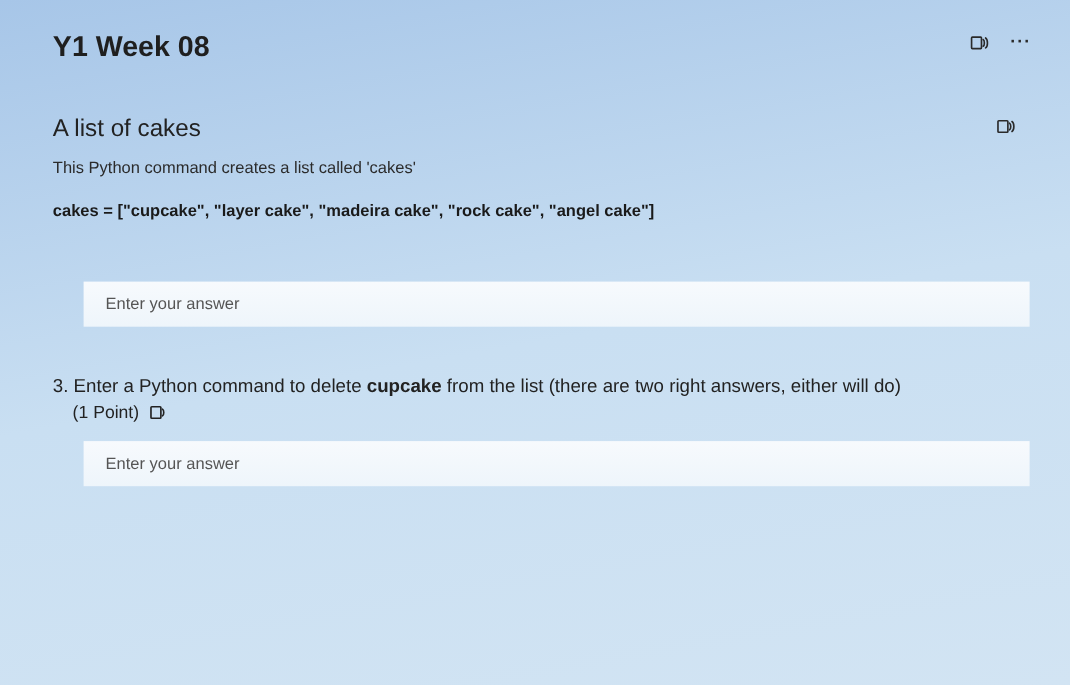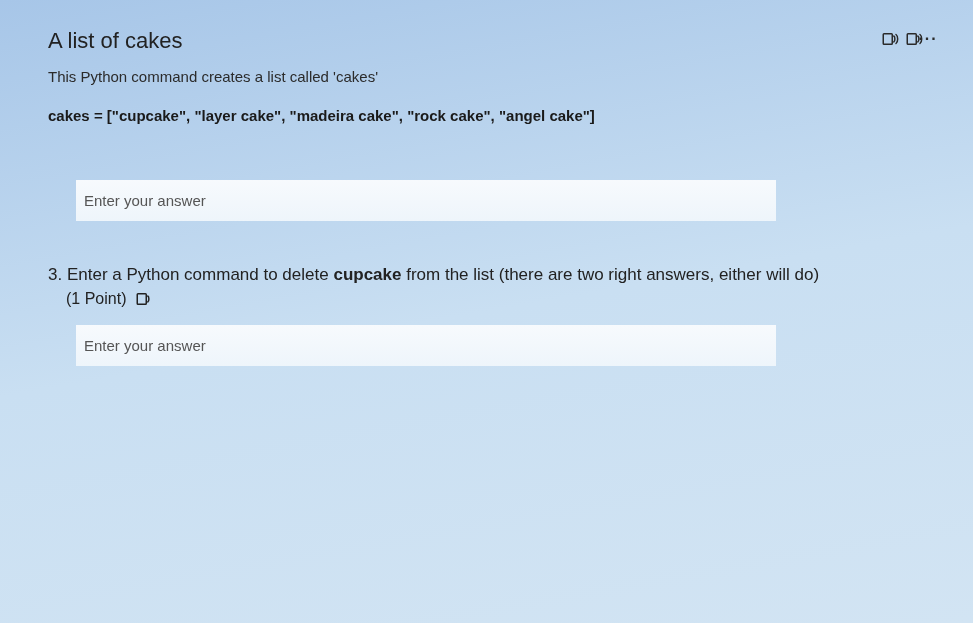--- a/index.html
+++ b/index.html
@@ -18,57 +18,59 @@
 }
 .icon-btn {
   width: 22px; height: 22px;
   display: flex; align-items: center; justify-content: center;
   color: #2a2a2a; cursor: pointer;
 }
 .ellipsis { font-weight: bold; letter-spacing: 1px; font-size: 16px; line-height: 1; }
 h1.form-title { font-size: 26px; font-weight: 700; color: #1f1f1f; line-height: 1.15; }
 h1.form-title .sub { display: block; }
 .section {
+  margin-top: 46px;
 }
 .section-head { display:flex; justify-content:space-between; align-items:flex-start; }
 .section-title { font-size: 22px; font-weight: 400; color: #222; }
 .section-desc { margin-top: 14px; font-size: 15px; color: #2b2b2b; }
 .code-line { margin-top: 22px; font-size: 15px; font-weight: 700; color: #1a1a1a; font-family: "Segoe UI", sans-serif; }
 .question { margin-top: 42px; }
 .q-text { font-size: 17px; color: #222; line-height: 1.4; }
 .q-text .bold { font-weight: 700; }
 .q-points { font-size: 16px; }
 .q-icon { display:inline-flex; vertical-align: middle; margin-left: 4px; }
 .answer-box {
   margin-top: 14px;
   margin-left: 28px;
   background: linear-gradient(180deg, #f7fafd 0%, #eef5fb 100%);
   border: none;
-  padding: 12px 8px;
-  width: 700px;
+  padding: 12px 20px;
+  width: 860px;
   font-size: 15px;
   color: #555;
 }
 .answer-box::placeholder { color: #555; }
 .immersive-icon svg { width: 18px; height: 18px; }
 </style>
 </head>
 <body>
 
 <div class="top-actions">
   <span class="icon-btn immersive-icon">
     <svg viewBox="0 0 24 24" fill="none" stroke="currentColor" stroke-width="2">
       <rect x="3" y="5" width="12" height="14" rx="1"></rect>
       <path d="M17 8c2 1 2 7 0 8M20 6c3 2 3 10 0 12" stroke-linecap="round"></path>
     </svg>
   </span>
   <span class="icon-btn ellipsis">···</span>
 </div>
 
 <h1 class="form-title">
+  <span>Y1 Week 08</span>
 </h1>
 
 <div class="section">
   <div class="section-head">
     <div class="section-title">A list of cakes</div>
     <span class="icon-btn immersive-icon">
       <svg viewBox="0 0 24 24" fill="none" stroke="currentColor" stroke-width="2">
         <rect x="3" y="5" width="12" height="14" rx="1"></rect>
         <path d="M17 8c2 1 2 7 0 8M20 6c3 2 3 10 0 12" stroke-linecap="round"></path>
       </svg>

